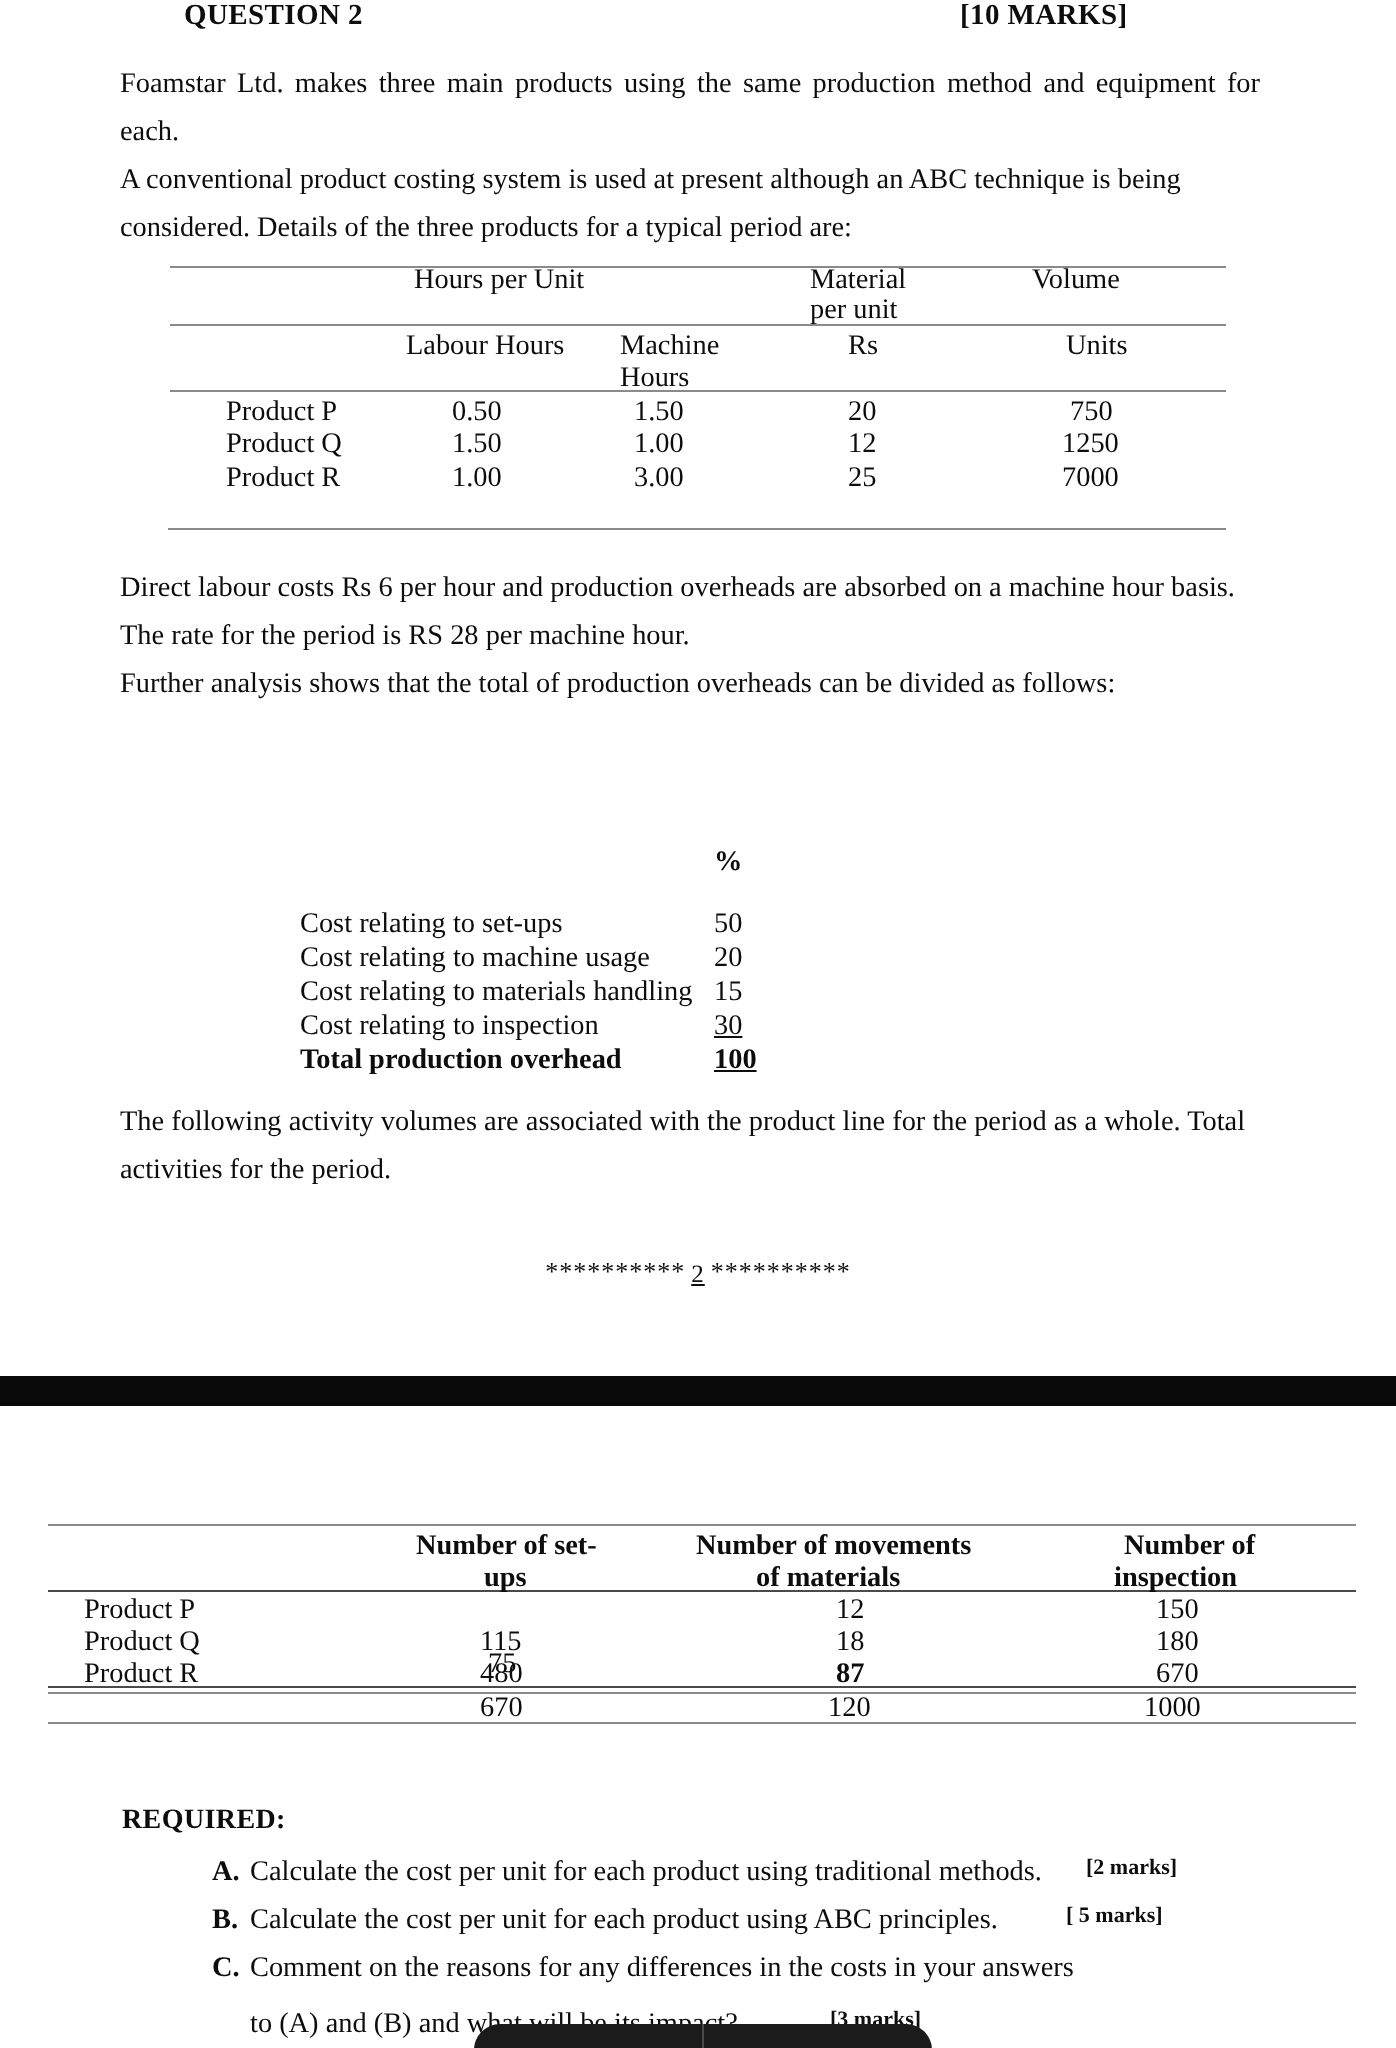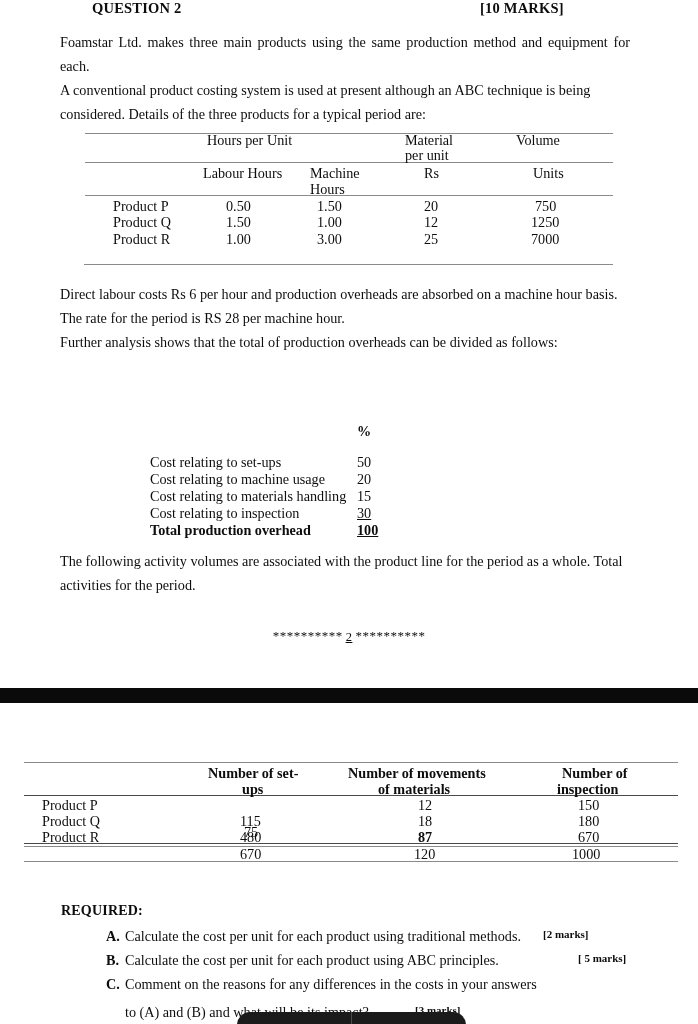--- a/index.html
+++ b/index.html
@@ -260,21 +260,21 @@
 
   <div>
     <div class="required-head">REQUIRED:</div>
 
     <div class="req-letter" style="left:106px; top:928px;">A.</div>
     <div class="req-item" style="left:125px; top:928px;">Calculate the cost per unit for each product using traditional methods.</div>
     <div class="req-marks" style="left:543px; top:928px;">[2 marks]</div>
 
     <div class="req-letter" style="left:106px; top:952px;">B.</div>
     <div class="req-item" style="left:125px; top:952px;">Calculate the cost per unit for each product using ABC principles.</div>
-    <div class="req-marks" style="left:533px; top:952px;margin-left:45px;">[ 5 marks]</div>
+    <div class="req-marks" style="left:533px; top:952px;">[ 5 marks]</div>
 
     <div class="req-letter" style="left:106px; top:976px;">C.</div>
     <div class="req-item" style="left:125px; top:976px;">Comment on the reasons for any differences in the costs in your answers</div>
     <div class="req-item" style="left:125px; top:1004px;">to (A) and (B) and what will be its impact?</div>
     <div class="req-marks" style="left:415px; top:1004px;">[3 marks]</div>
   </div>
 
   <div class="bottom-artifact">
     <div class="seam"></div>
   </div>

